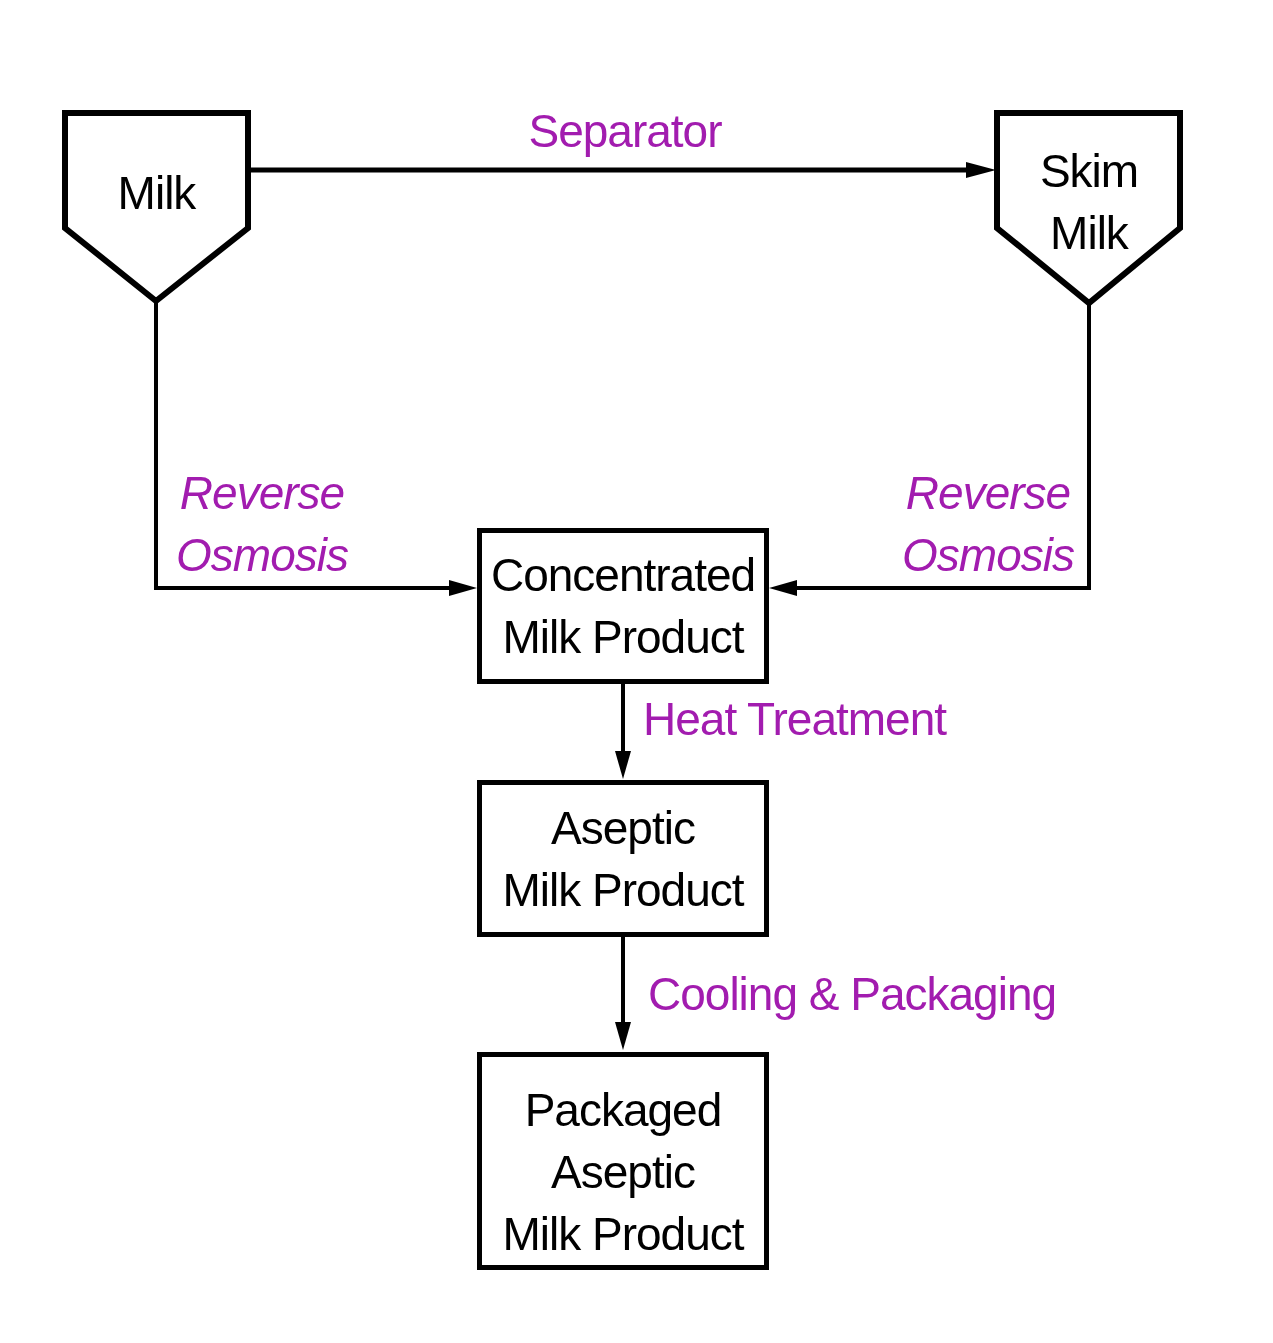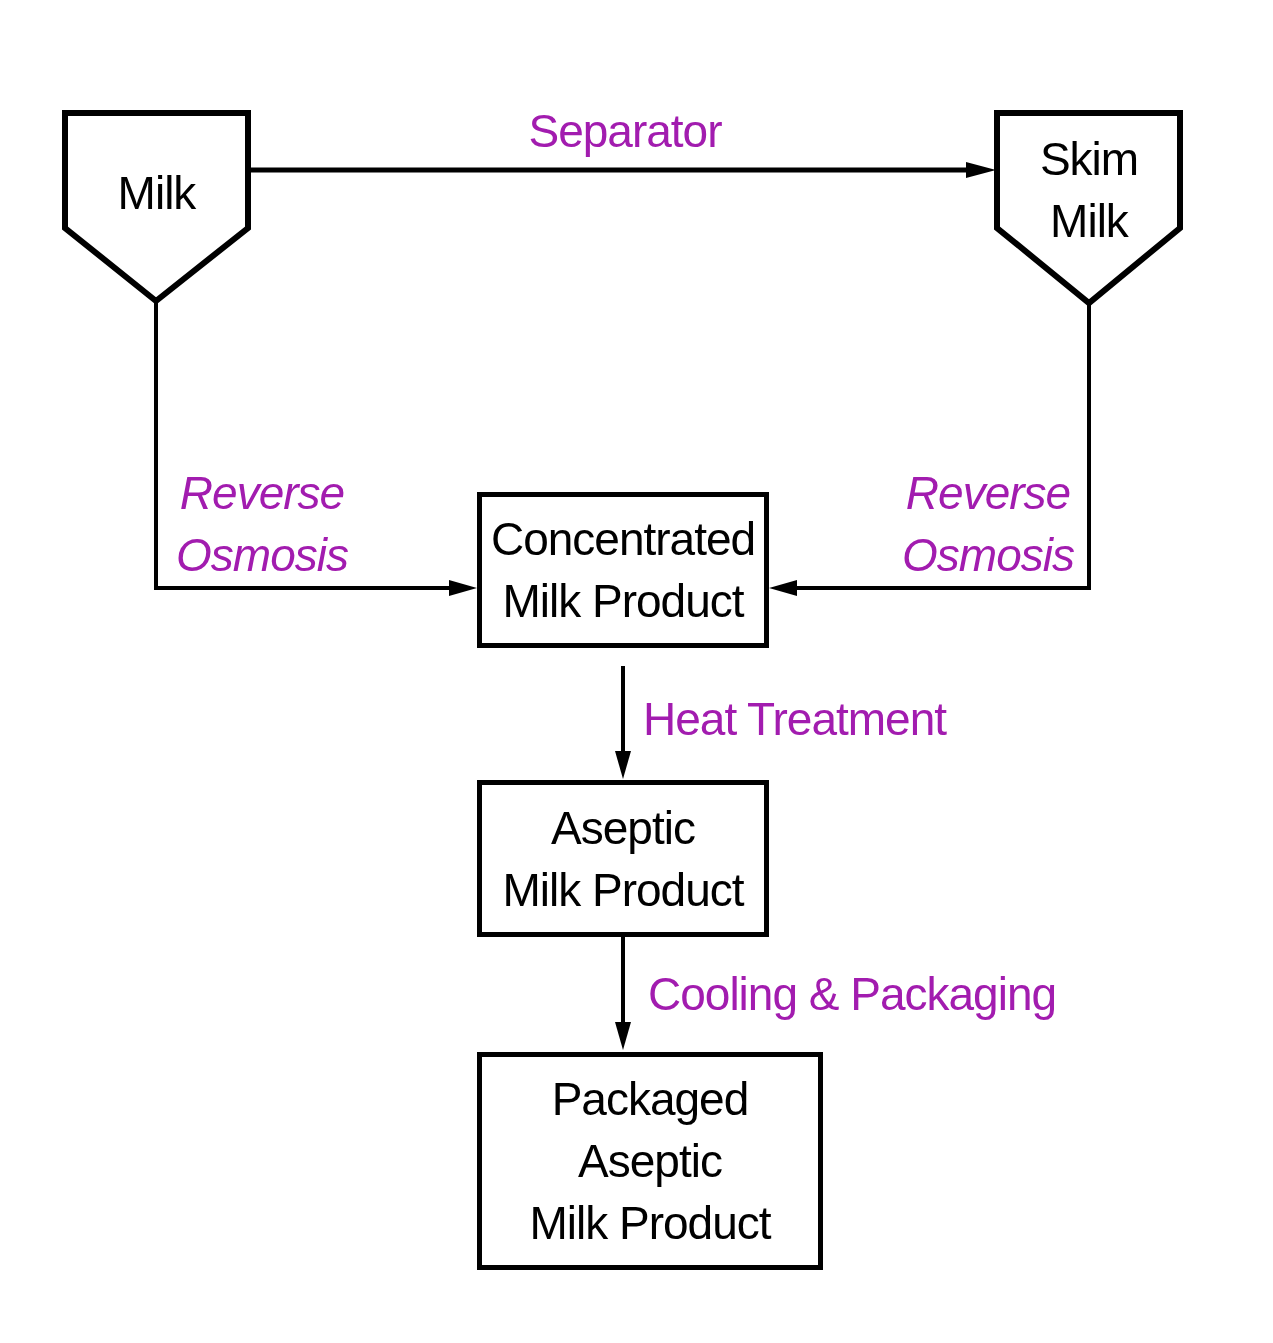--- a/index.html
+++ b/index.html
@@ -46,26 +46,26 @@
     align-items: center;
     justify-content: center;
     text-align: center;
     font-size: 46px;
     line-height: 62px;
     letter-spacing: -1px;
     color: #000;
   }
   .node-box .line { display: block; }
 
-  #box-concentrated { left: 477px; top: 492px; width: 292px; height: 156px; }
+  #box-concentrated { left: 477px; top: 528px; width: 292px; height: 156px; }
   #box-aseptic      { left: 477px; top: 780px; width: 292px; height: 157px; }
-  #box-packaged     { left: 477px; top: 1052px; width: 346px; height: 218px; }
+  #box-packaged     { left: 477px; top: 1052px; width: 292px; height: 218px; justify-content: flex-end; }
 
   #label-milk       { left: 65px;  top: 162px; width: 183px; }
-  #label-skim       { left: 997px; top: 128px; width: 184px; }
+  #label-skim       { left: 997px; top: 140px; width: 184px; }
 
   #label-separator  { left: 425px; top: 100px; width: 400px; }
   #label-ro-left    { left: 112px; top: 462px; width: 300px; }
   #label-ro-right   { left: 838px; top: 462px; width: 300px; }
   #label-heat       { left: 643px; top: 688px; }
   #label-cooling    { left: 648px; top: 963px; }
 </style>
 </head>
 <body>
 

